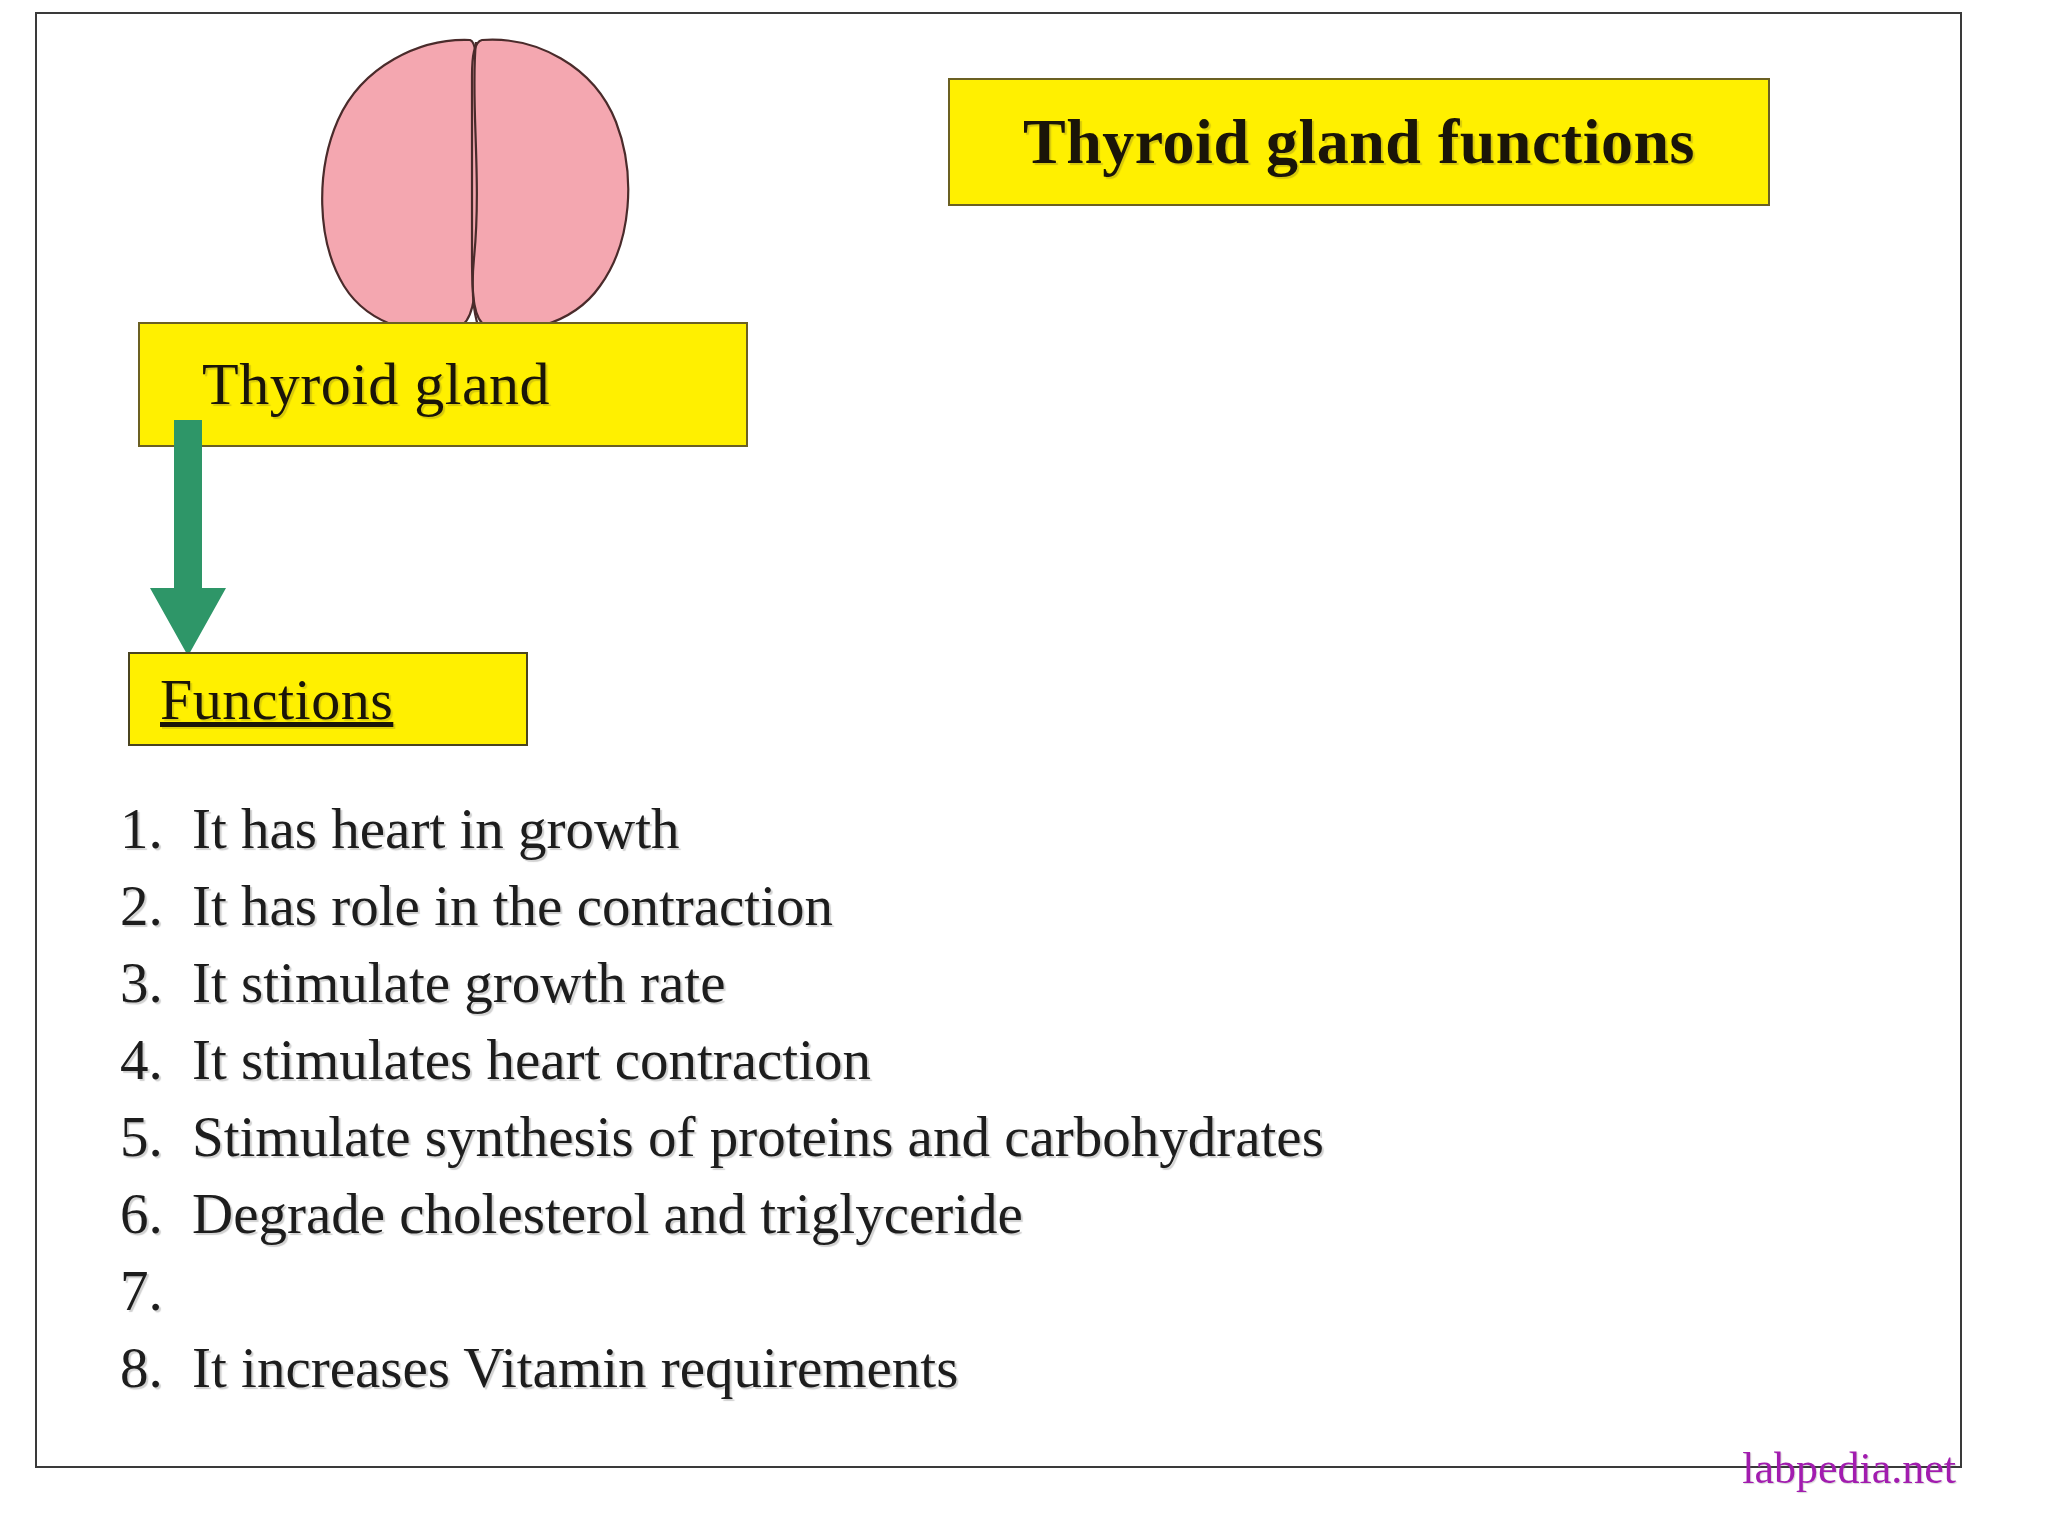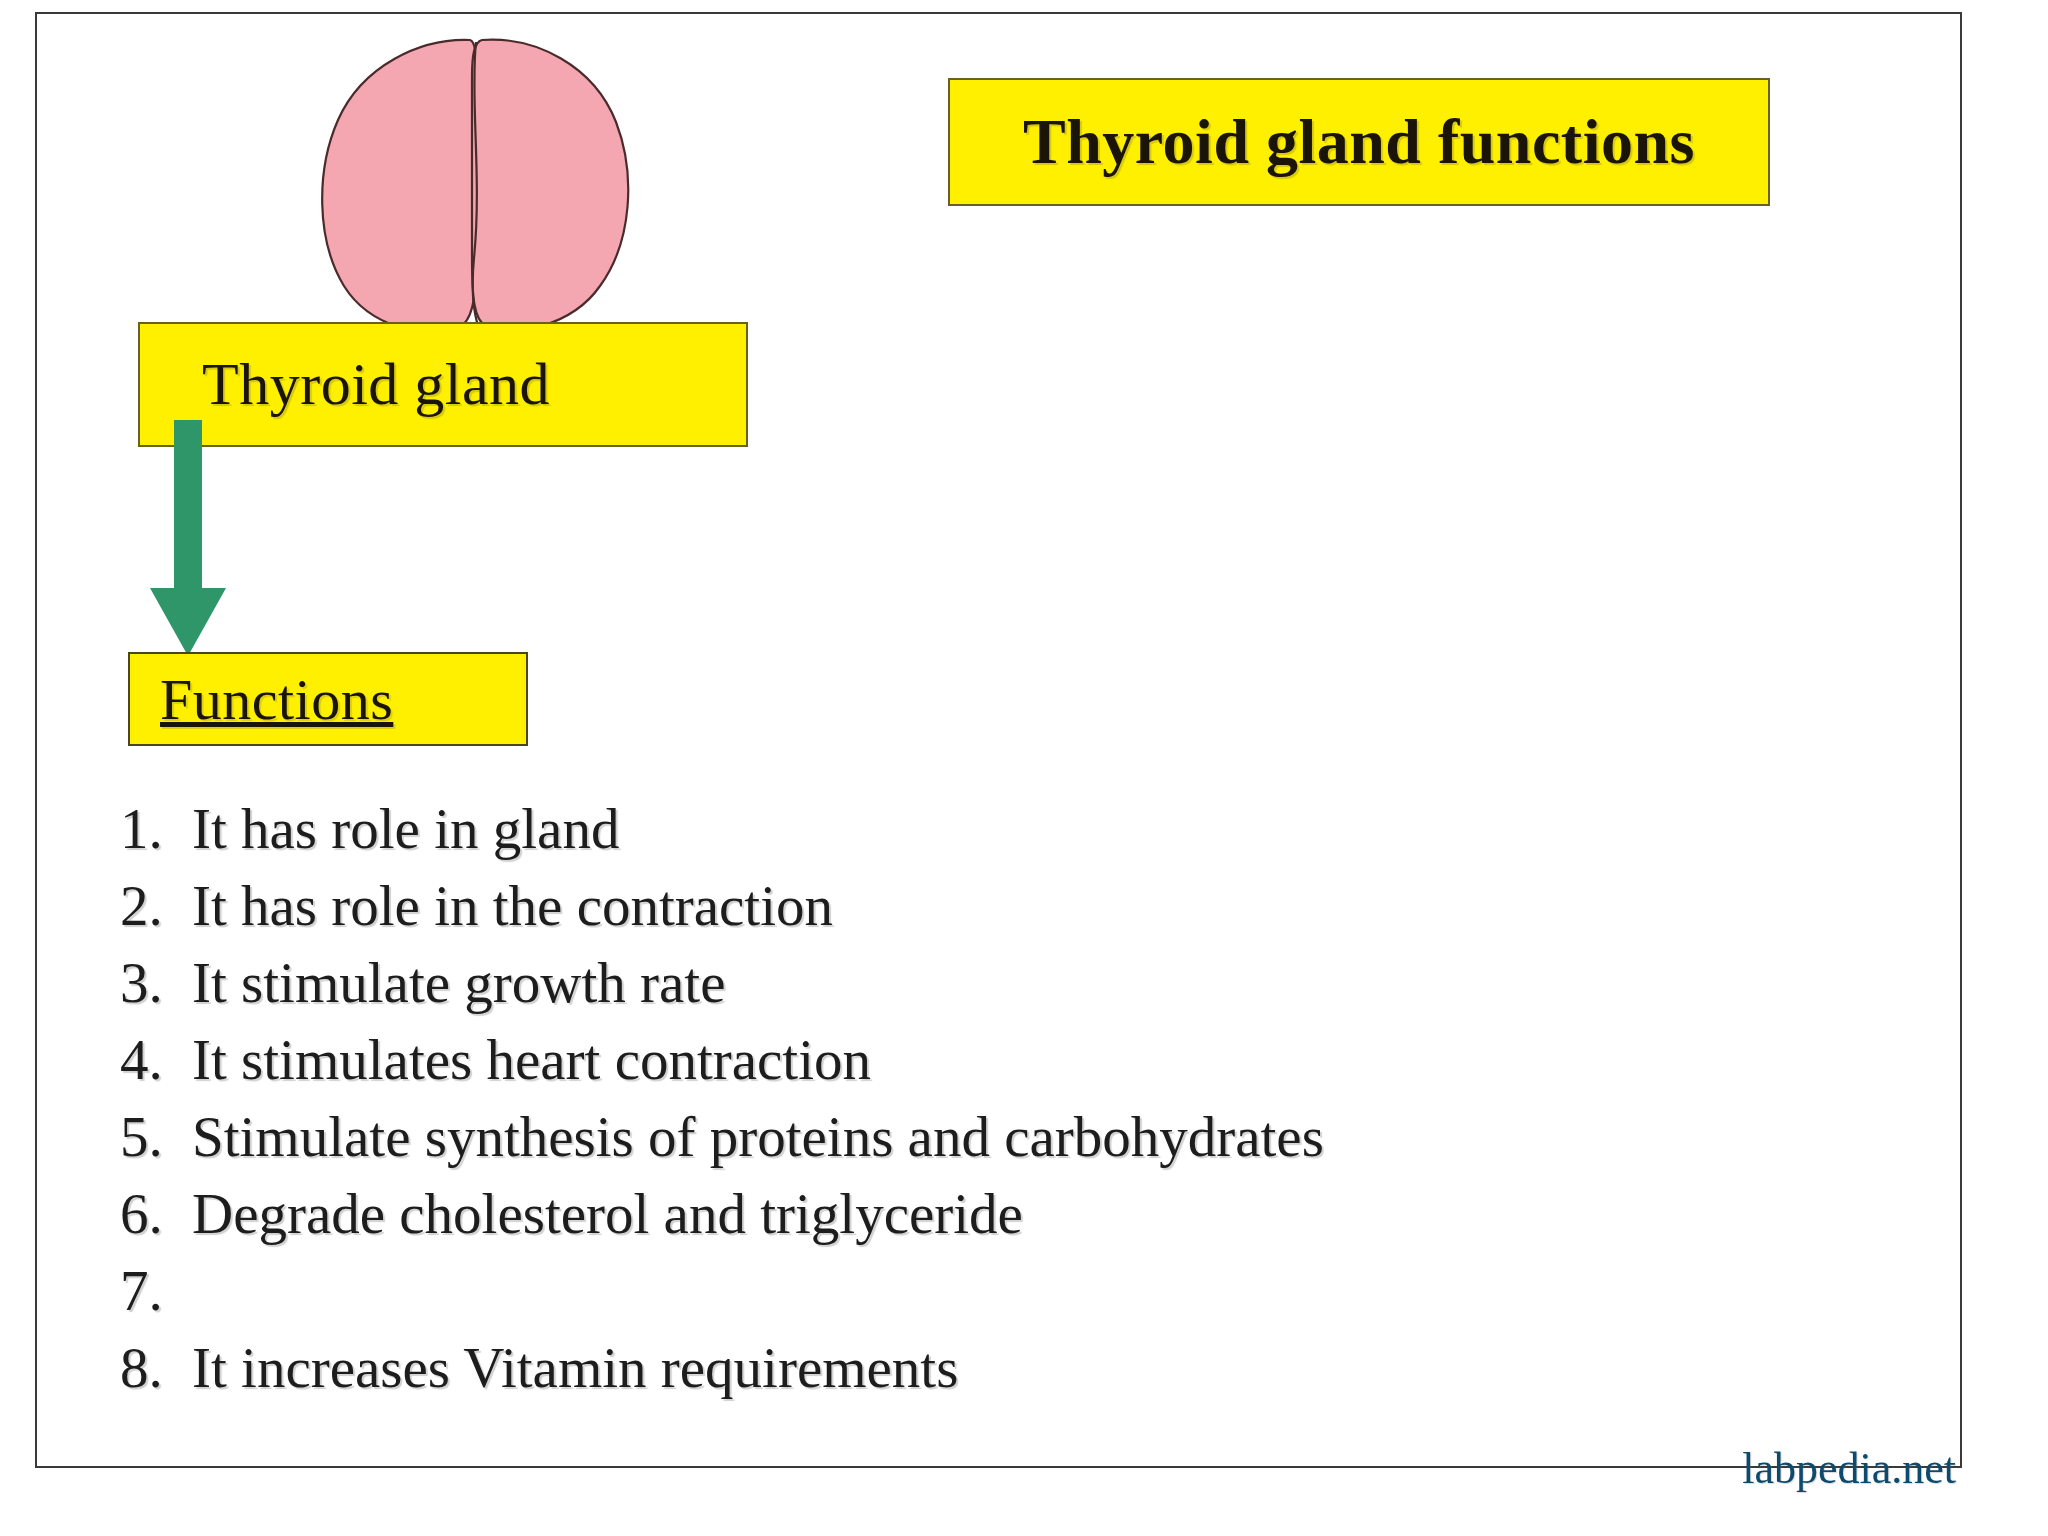--- a/index.html
+++ b/index.html
@@ -115,21 +115,21 @@
     width: 72px;
   }
   .li-text { flex: 0 0 auto; }
 
   
   #watermark {
     position: absolute;
     right: 92px;
     bottom: 42px;
     font-size: 44px;
-    color: #0c4a6e;
+    color: #a21caf;
     text-shadow: 1px 1px 1px rgba(120,120,120,.3);
   }
 </style>
 </head>
 <body>
 
 <div id="page">
   <div id="frame"></div>
 
   <div id="thyroid-illustration">
@@ -169,21 +169,21 @@
     </svg>
   </div>
 
   <div class="yellow-box" id="functions-box">
     <span>Functions</span>
   </div>
 
   <ul id="functions-list">
     <li>
       <span class="li-num">1.</span>
-      <span class="li-text">It has role in gland</span>
+      <span class="li-text">It has heart in growth</span>
     </li>
     <li>
       <span class="li-num">2.</span>
       <span class="li-text">It has role in the contraction</span>
     </li>
     <li>
       <span class="li-num">3.</span>
       <span class="li-text">It stimulate growth rate</span>
     </li>
     <li>

